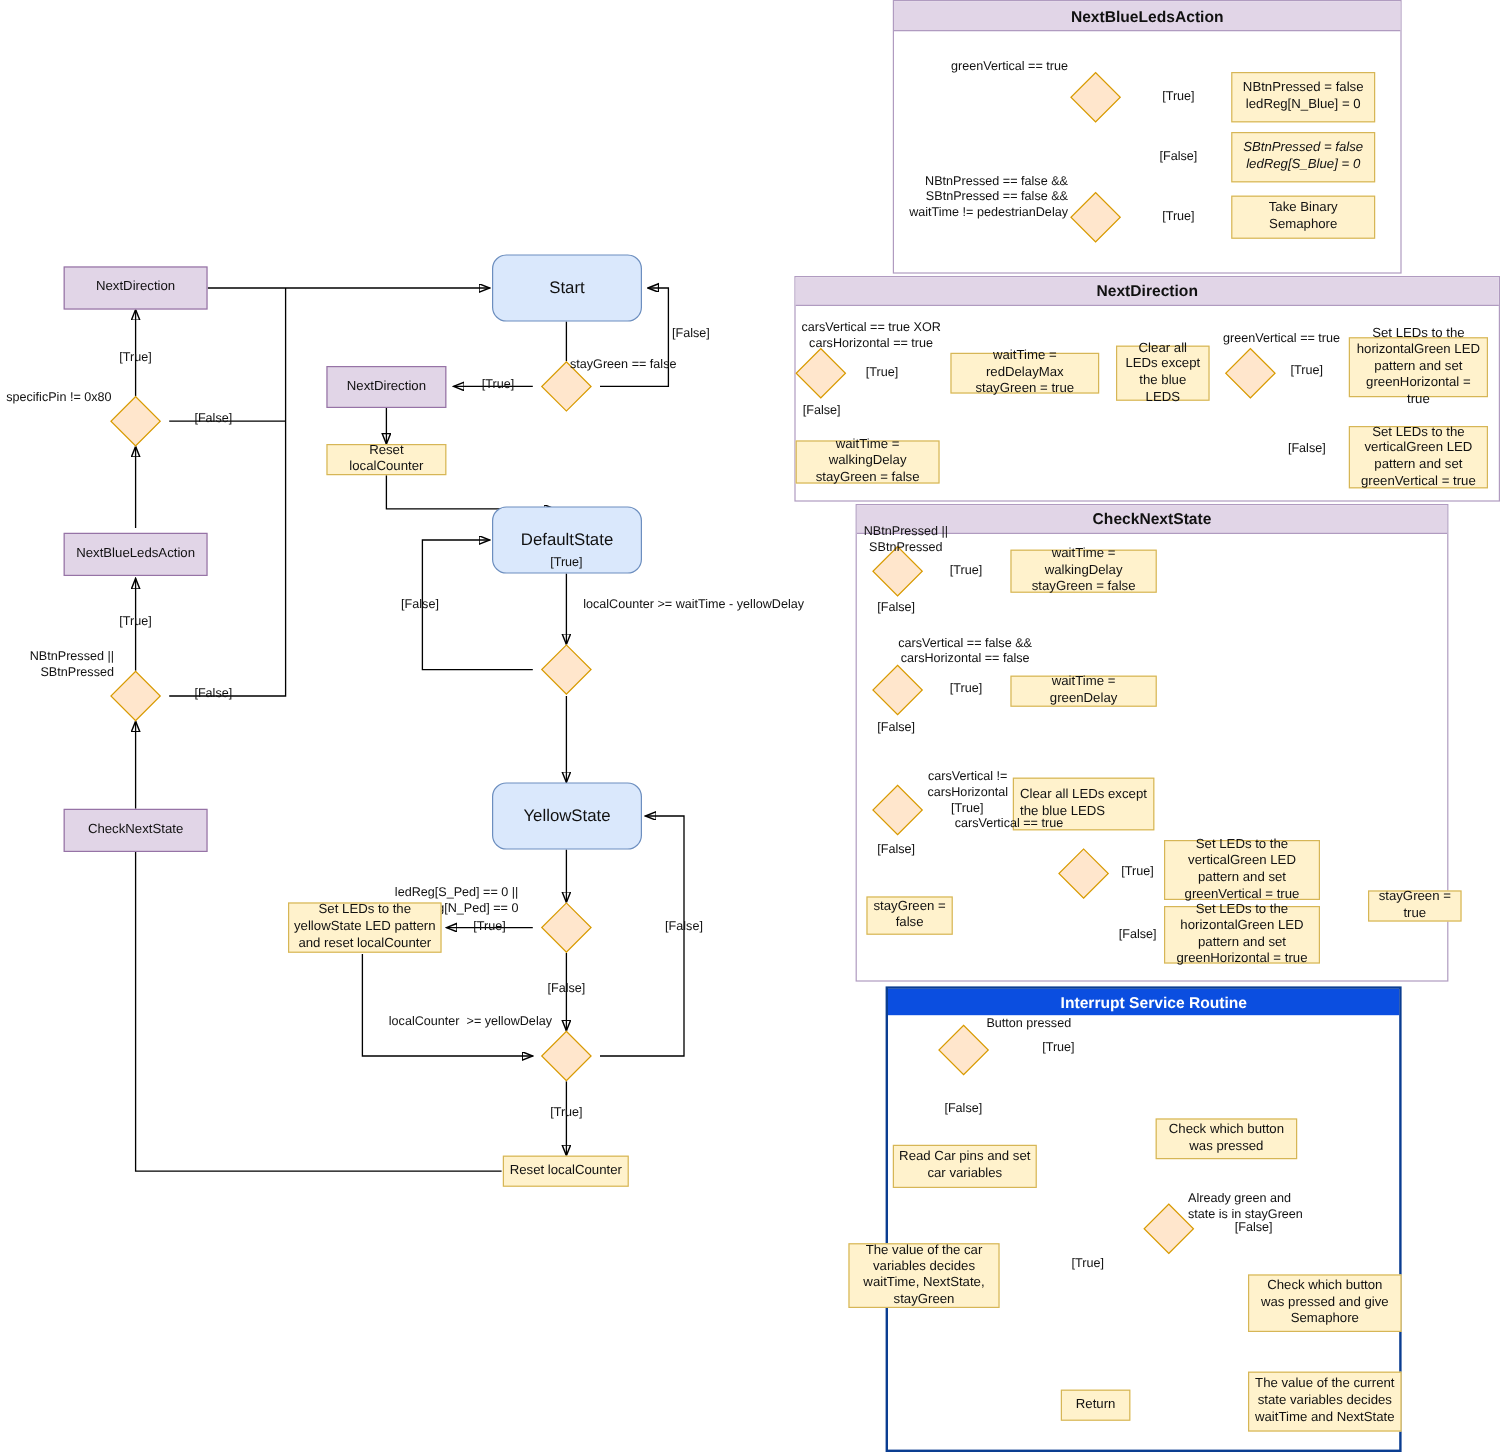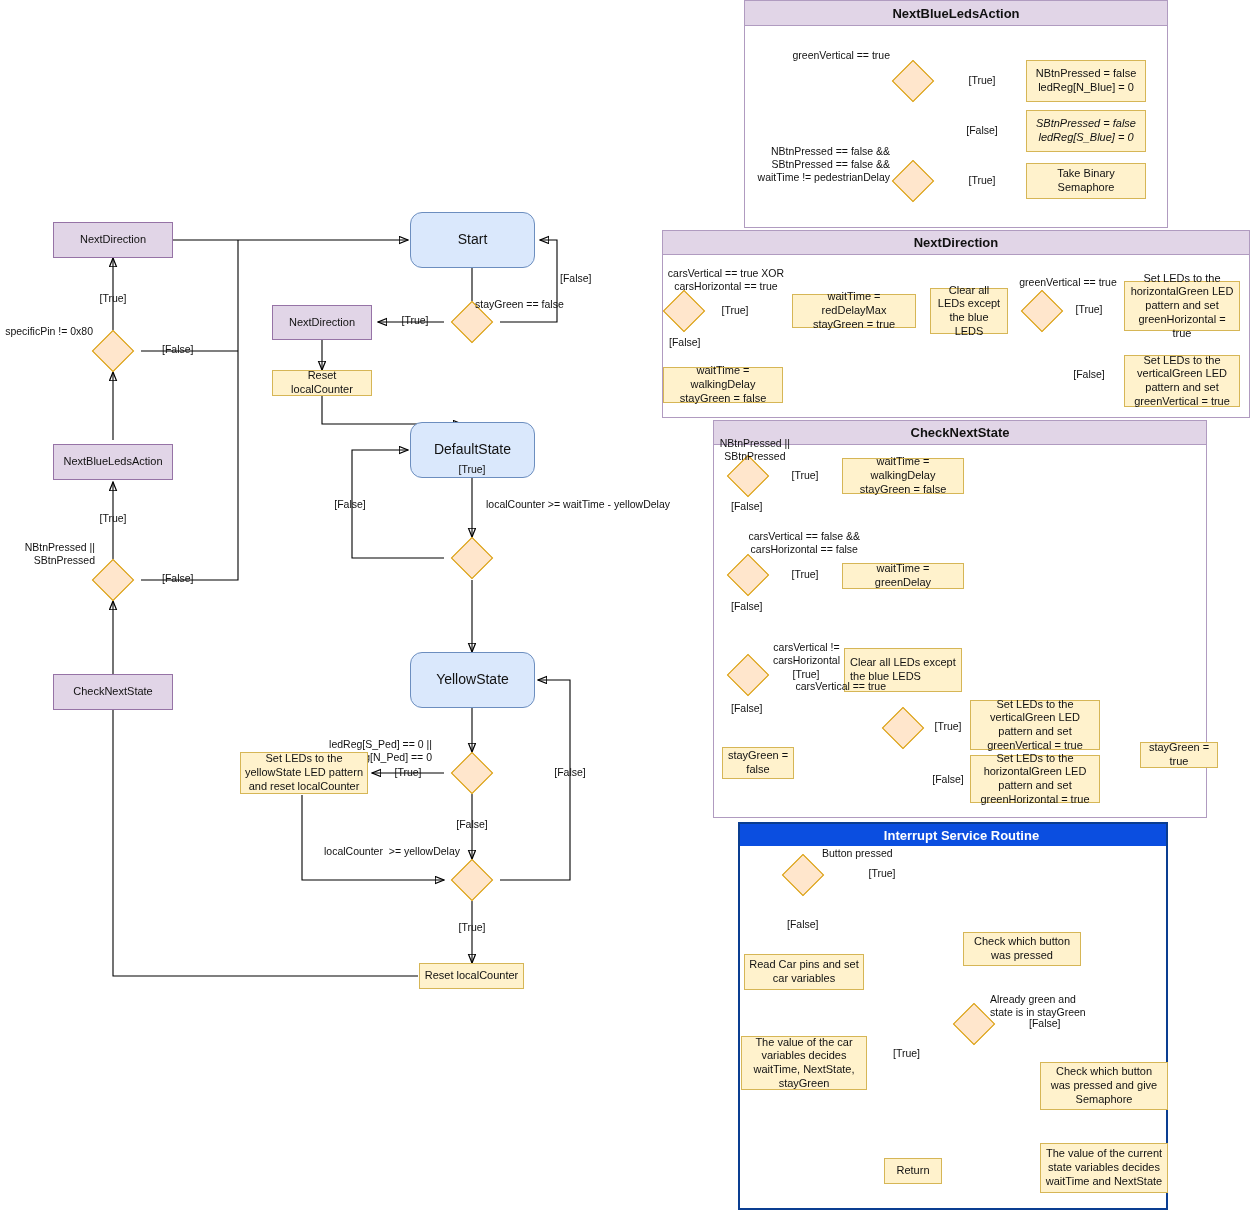--- a/index.html
+++ b/index.html
@@ -309,21 +309,21 @@
     </div>
   </div>
   <div class="node diamond" style="left:788px;top:860px;width:30px;height:30px;"></div>
   <div class="lbl" style="left: 822px; top: 847px; white-space: pre;">Button pressed</div>
   <div class="node action" style="left:917px;top:932px;width:118px;height:34px;margin-left:46px;">
     <span>Check which button was pressed</span>
   </div>
   <div class="node action" style="left:744px;top:954px;width:120px;height:36px;">
     <span>Read Car pins and set car variables</span>
   </div>
-  <div class="node action" style="left:741px;top:1036px;width:126px;height:54px;">
+  <div class="node action" style="left:707px;top:1036px;width:126px;height:54px;">
     <span>The value of the car variables decides waitTime, NextState, stayGreen</span>
   </div>
   <div class="node diamond" style="left:959px;top:1009px;width:30px;height:30px;"></div>
   <div class="lbl" style="left: 990px; top: 993px; white-space: pre;">Already green and
 state is in stayGreen</div>
   <div class="node action" style="left:1040px;top:1062px;width:128px;height:48px;">
     <span>Check which button was pressed and give Semaphore</span>
   </div>
   <div class="node action" style="left:1040px;top:1143px;width:128px;height:50px;">
     <span>The value of the current state variables decides waitTime and NextState</span>

